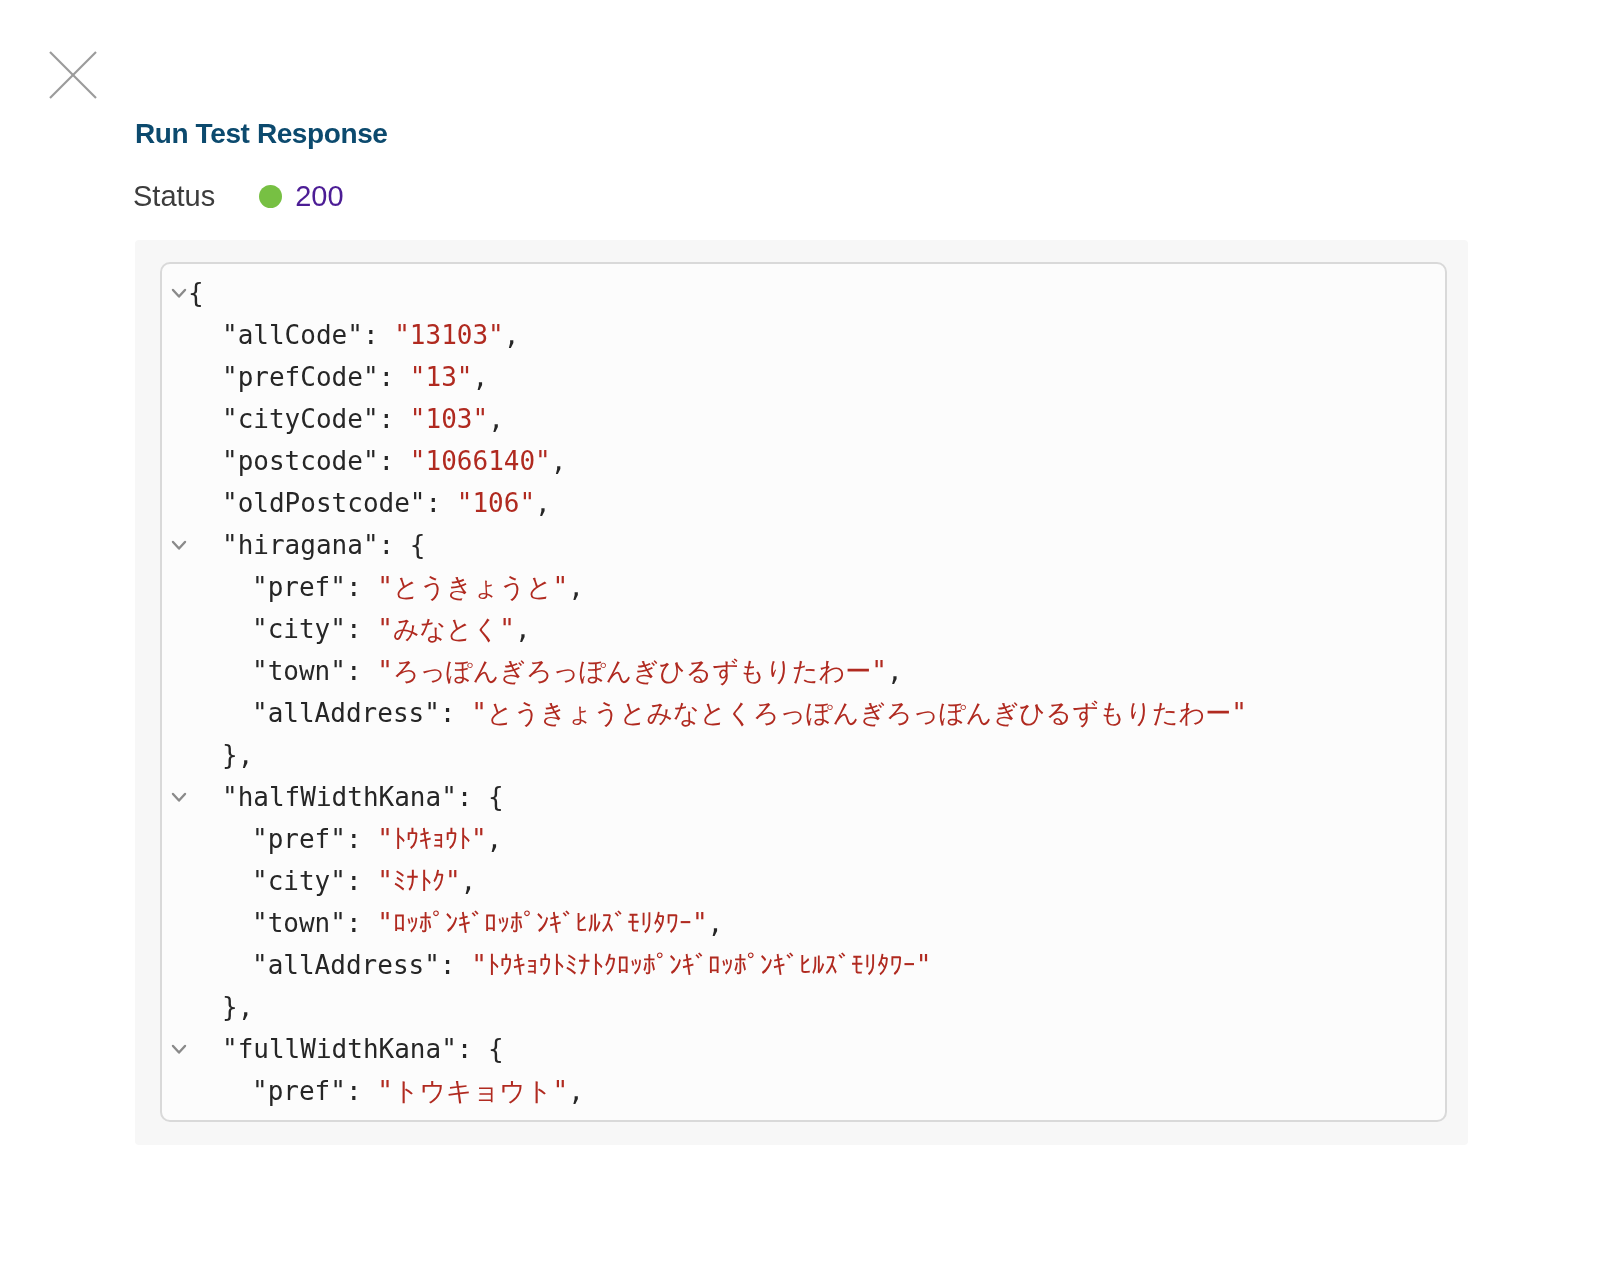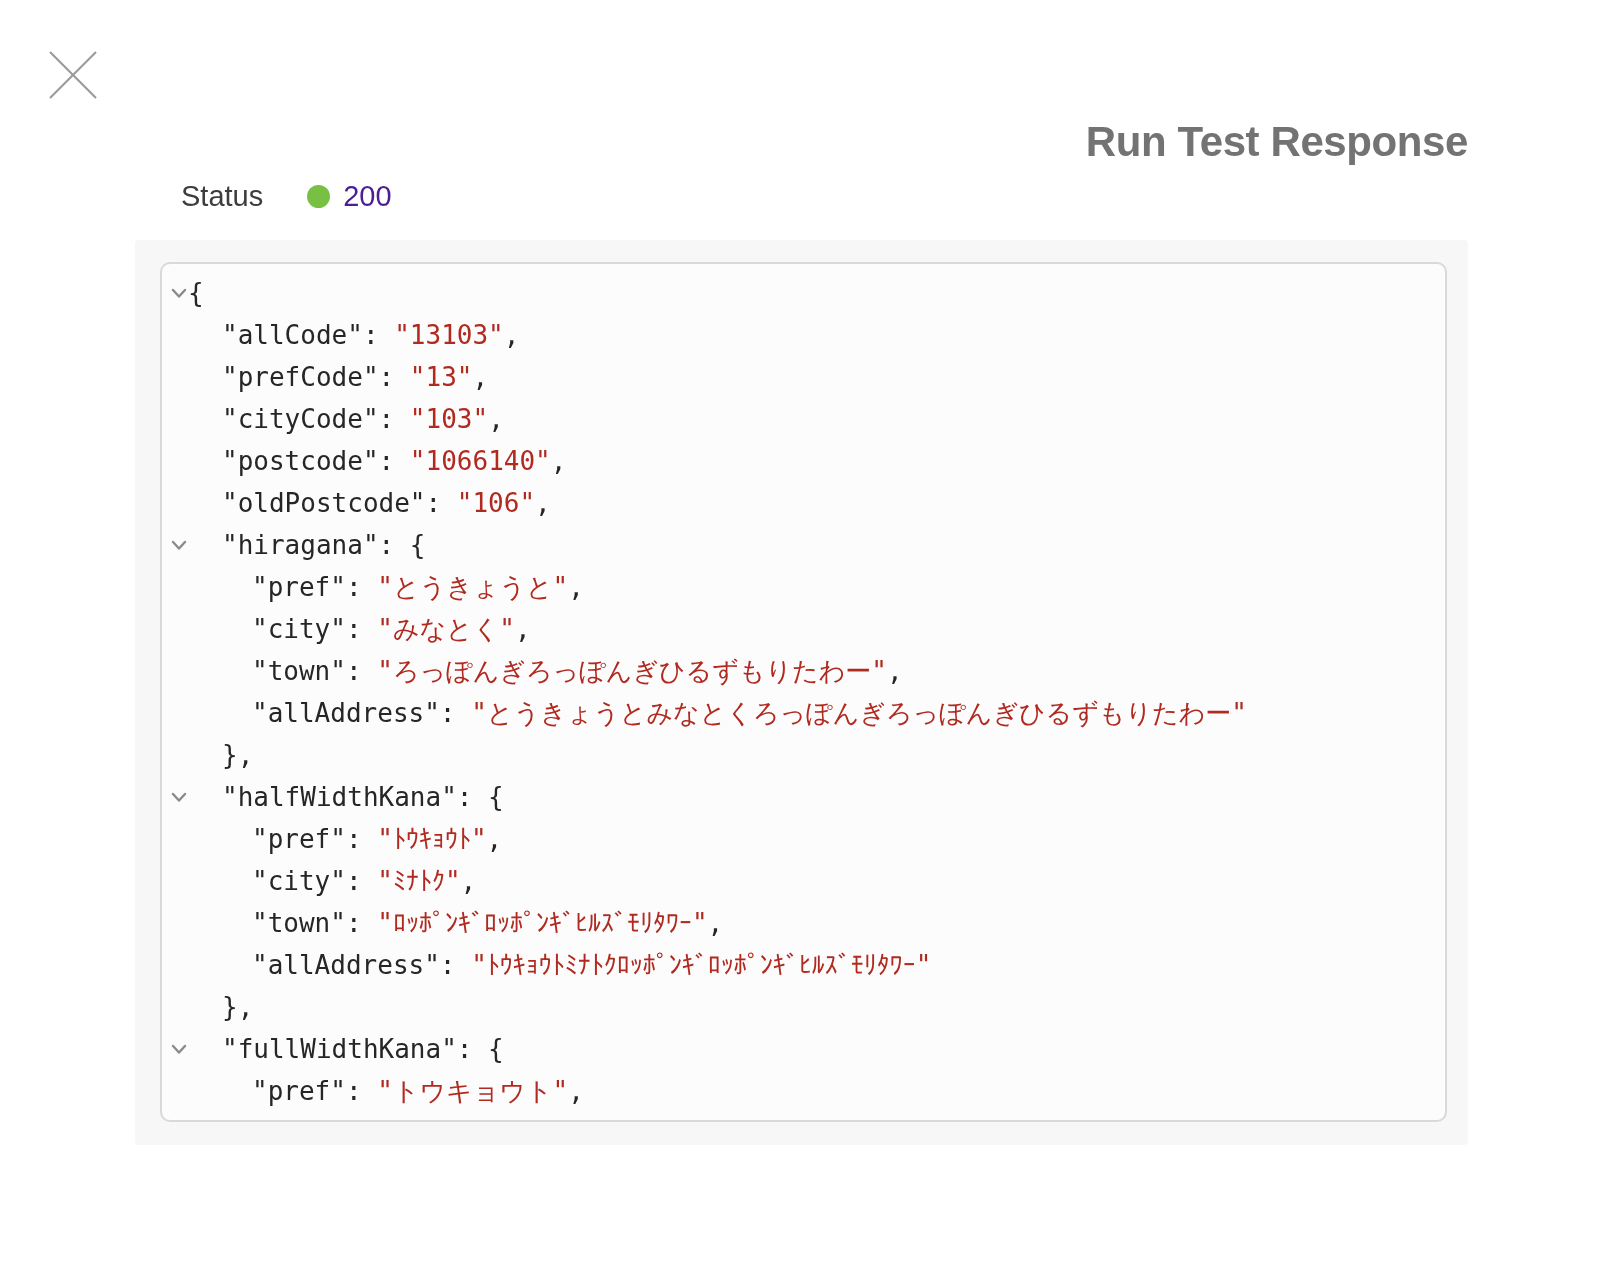--- a/index.html
+++ b/index.html
@@ -10,27 +10,27 @@
     position:relative;
     overflow:hidden;
   }
   .close-btn {
     position:absolute; left:44px; top:46px;
     width:58px; height:58px;
     cursor:pointer;
   }
   .modal-title {
     position:absolute; left:135px; top:118px; width:1333px;
-    text-align:right;
-    font-size:42px; font-weight:700; color:#737373;
+    text-align:left;
+    font-size:28px; font-weight:700; color:#0c4a6e;
     letter-spacing:-0.4px;
   }
   .status-row {
     position:absolute; left:133px; top:180px;
-    display:flex; align-items:center; height:32px;margin-left:48px;
+    display:flex; align-items:center; height:32px;
   }
   .status-label { font-size:29px; color:#3d3d3d; }
   .status-dot {
     width:23px; height:23px; border-radius:50%;
     background:#77c043; margin-left:44px;
   }
   .status-code { font-size:29px; color:#4c1d95; margin-left:13px; }
 
   .outer-container {
     position:absolute; left:135px; top:240px;

